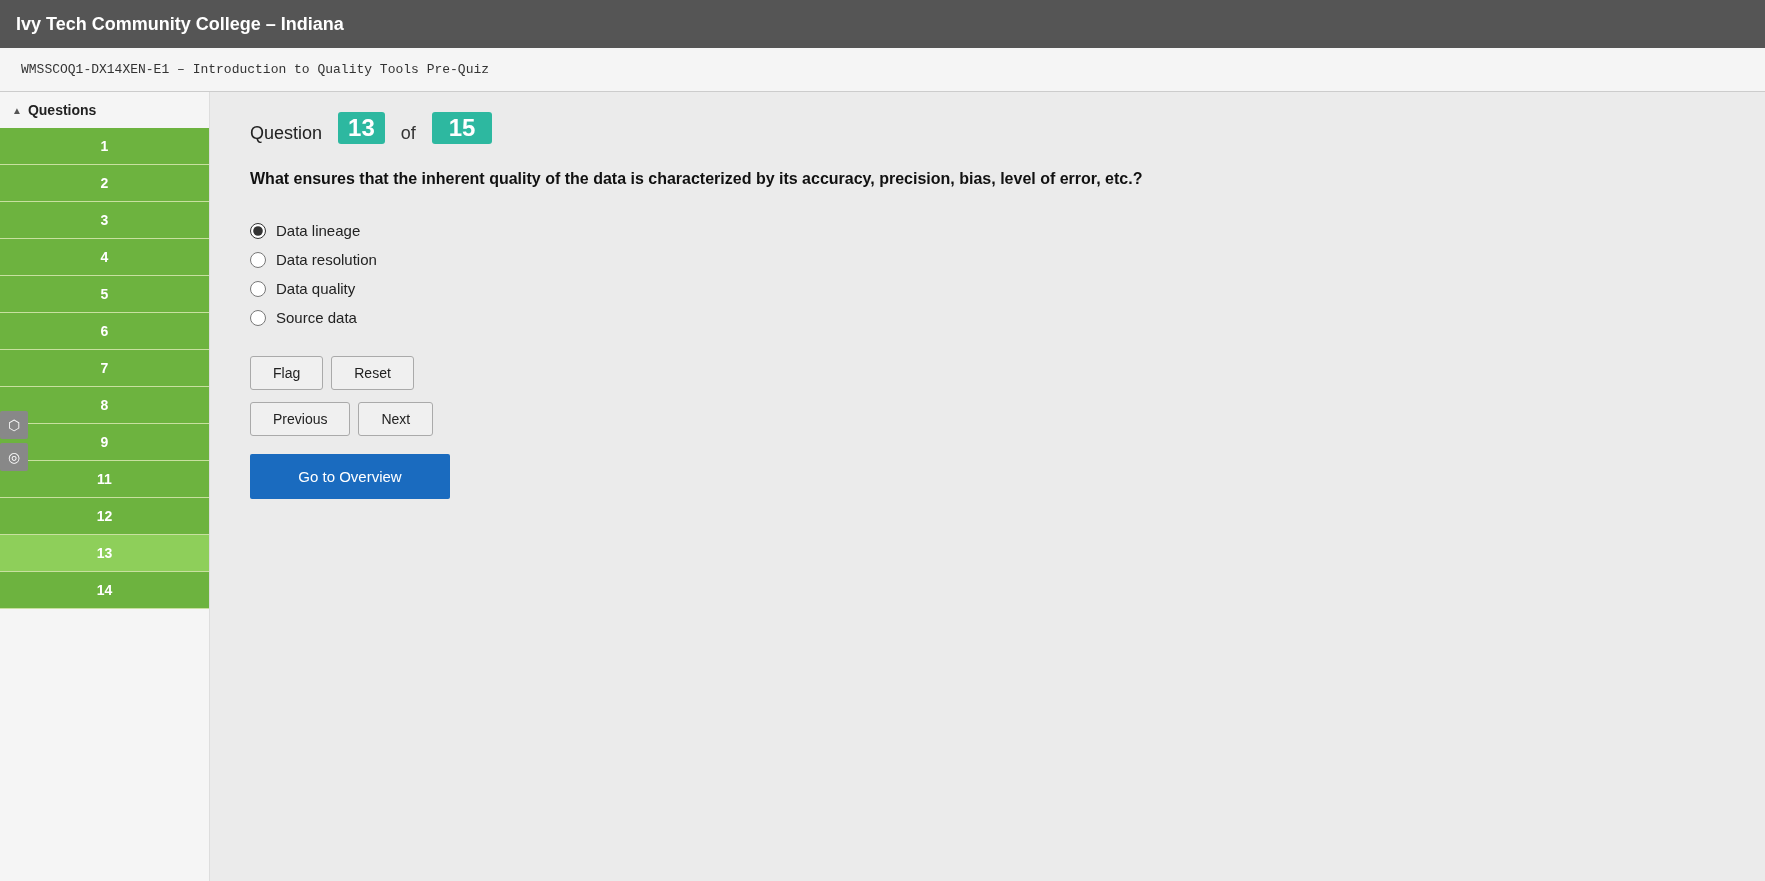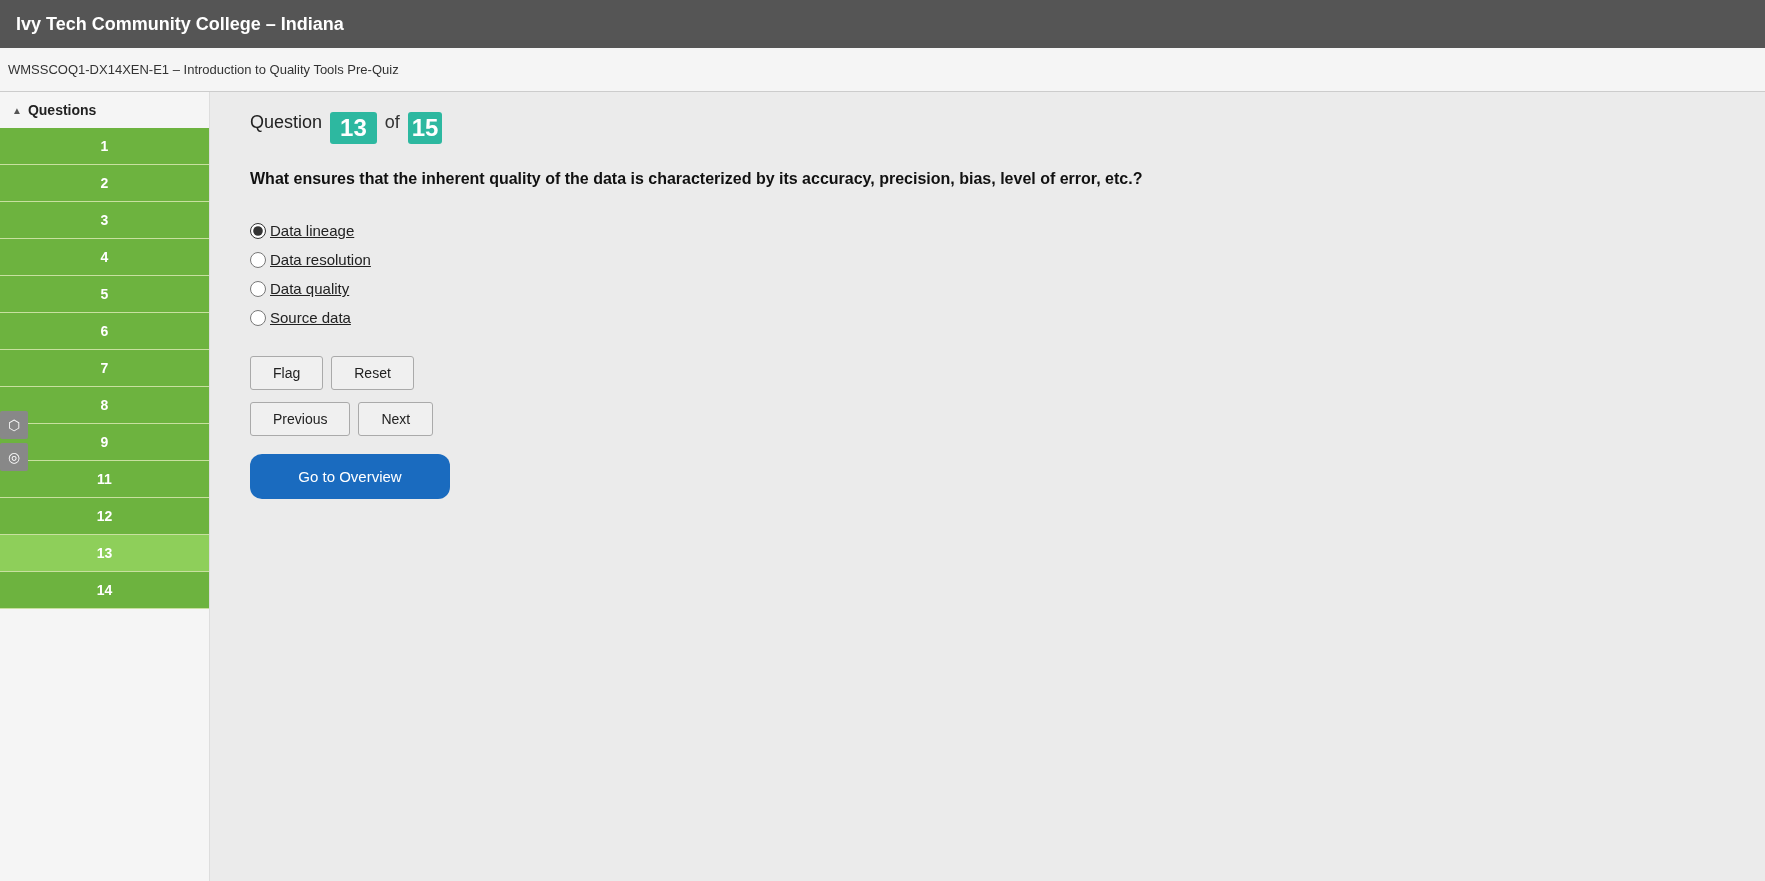--- a/index.html
+++ b/index.html
@@ -13,25 +13,26 @@
       background: #555;
       color: #fff;
       padding: 24px 16px;
       font-size: 18px;
       font-weight: bold;
       height: 40px;
       display: flex;
       align-items: center;
     }
     .breadcrumb {
-      padding: 14px 8px;
+      padding: 14px 21px;
       font-size: 13px;
       color: #333;
       border-bottom: 1px solid #ccc;
       background: #f5f5f5;
+      font-family: Liberation Mono, monospace;
     }
     .main-container {
       display: flex;
       min-height: calc(881px - 80px);
     }
     .sidebar {
       width: 210px;
       background: #f5f5f5;
       border-right: 1px solid #ddd;
       flex-shrink: 0;
@@ -65,22 +66,22 @@
     .sidebar-list li.active {
       background: #8ecf5a;
     }
     .content-area {
       flex: 1;
       padding: 20px 40px;
       background: #ebebeb;
     }
     .question-header {
       display: flex;
-      align-items: flex-start;
-      gap: 8px;
+      align-items: flex-end;
+      gap: 16px;
       margin-bottom: 24px;
     }
     .question-label {
       font-size: 18px;
       font-weight: normal;
       color: #222;
     }
     .question-num-box {
       background: #2db8a0;
       color: #fff;
@@ -91,42 +92,41 @@
     }
     .question-of {
       font-size: 18px;
       color: #333;
     }
     .question-total-box {
       background: #2db8a0;
       color: #fff;
       font-size: 24px;
       font-weight: bold;
-      padding: 2px 4px;
+      padding: 2px 17px;
       border-radius: 3px;
     }
     .question-text {
       font-size: 16px;
       font-weight: bold;
       color: #111;
       margin-bottom: 32px;
       line-height: 1.4;
     }
     .options-list {
       list-style: none;
       margin-bottom: 30px;
     }
     .options-list li {
       display: flex;
       align-items: center;
-      gap: 4px;
+      gap: 10px;
       margin-bottom: 12px;
       font-size: 15px;
       color: #222;
-      text-decoration: underline;
     }
     .radio-input {
       width: 16px;
       height: 16px;
       accent-color: #333;
       cursor: pointer;
     }
     .btn-row {
       display: flex;
       gap: 8px;
@@ -146,21 +146,21 @@
       gap: 8px;
       margin-bottom: 18px;
       align-items: flex-end;
     }
     .btn-overview {
       background: #1a6bbf;
       color: #fff;
       border: none;
       padding: 14px 30px;
       font-size: 15px;
-      border-radius: 12px;
+      border-radius: 2px;
       cursor: pointer;
       width: 200px;
     }
     .left-icons {
       position: fixed;
       left: 0;
       top: 50%;
       transform: translateY(-50%);
       display: flex;
       flex-direction: column;

